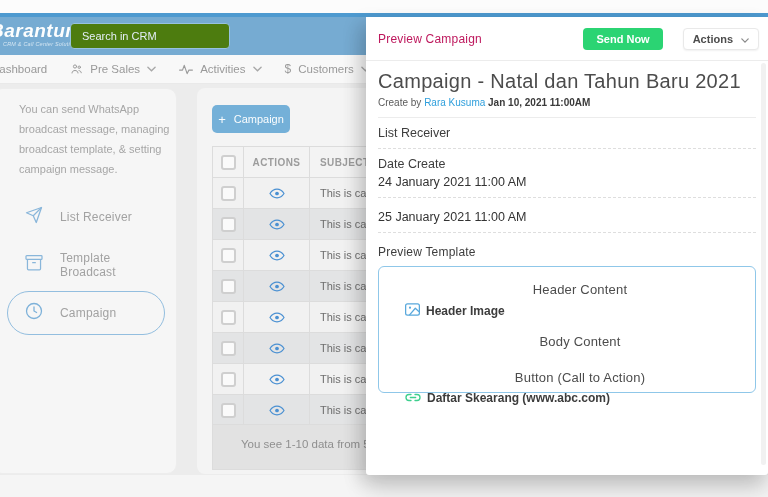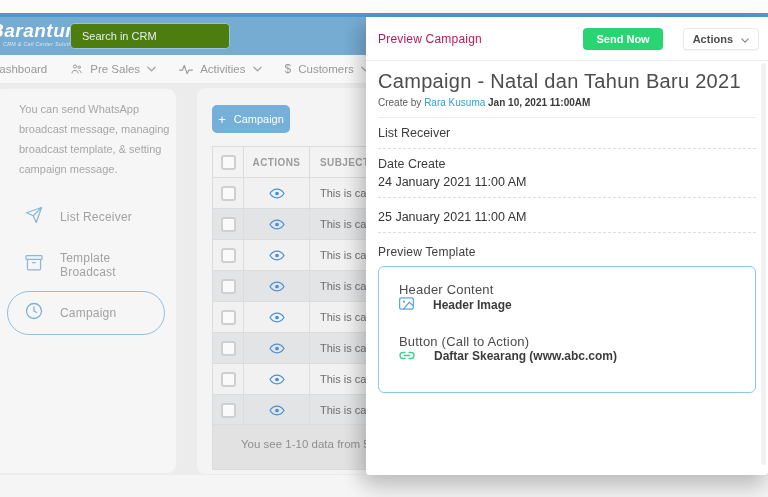--- a/index.html
+++ b/index.html
@@ -68,23 +68,23 @@
   .byline { margin-top:4px; font-size:10px; color:#5a5a5a; }
   .byline .author { color:#2f9fdc; cursor:pointer; }
   .byline .date { color:#3a3a3a; font-weight:bold; }
   .hr-body { margin-top:9px; border-top:1px solid #ececec; }
   .sec { padding-top:8px; }
   .sec-label { font-size:12.5px; color:#3d3d3d; }
   .sec-value { margin-top:4px; font-size:12.5px; color:#333; }
   .sec-value.link { color:#2f9fdc; cursor:pointer; }
   .hr-dash { margin-top:8px; border-top:1px dashed #dedede; }
   .preview-label { margin-top:12px; font-size:12px; color:#3d3d3d; letter-spacing:.2px; }
-  .preview-box { margin-top:7px; border:1px solid #8fc7e9; border-radius:6px; height:127px; padding:15px 0 0 20px; }
+  .preview-box { margin-top:7px; border:1px solid #8fc7e9; border-radius:6px; height:127px; padding:15px 0 0 26px;text-align:center; }
   .pv-h { font-size:13px; color:#4c4c4c; letter-spacing:.2px; }
-  .pv-row { display:flex; align-items:center; gap:19px; font-size:12px; font-weight:600; color:#3c3c3c; }
+  .pv-row { display:flex; align-items:center; gap:6px; margin-top:6px; font-size:12px; font-weight:600; color:#3c3c3c; }
   .pv-gap1 { margin-top:15px; }
   .pv-gap2 { margin-top:21px; }
   .d-scroll { position:absolute; right:2px; top:46px; bottom:10px; width:5px; background:#f1f1f1; border-radius:3px; }
 </style>
 </head>
 <body>
 
 <div class="screen">
 
   <div class="top-strip"></div>
@@ -395,20 +395,21 @@
         <div class="pv-row">
           <span>
             <svg width="15" height="13" viewBox="0 0 24 20" fill="none" stroke="#58a8dc" stroke-width="2" stroke-linejoin="round">
                 <rect x="1" y="1" width="22" height="18" rx="3"></rect>
                 <circle cx="8" cy="7" r="1.7" fill="#58a8dc" stroke="none"></circle>
                 <path d="M22.5 13.5L16.5 8 7 19"></path>
               </svg>
           </span>
           <span>Header Image</span>
         </div>
+        <div class="pv-h pv-gap1">Body Content</div>
         <div class="pv-h pv-gap2">Button (Call to Action)</div>
         <div class="pv-row">
           <span>
             <svg width="16" height="9" viewBox="0 0 24 12" fill="none" stroke="#3ecf8e" stroke-width="2" stroke-linecap="round">
                 <path d="M9 1.5H6a4.5 4.5 0 0 0 0 9h3"></path>
                 <path d="M15 1.5h3a4.5 4.5 0 0 1 0 9h-3"></path>
                 <path d="M8 6h8"></path>
               </svg>
           </span>
           <span>Daftar Skearang (www.abc.com)</span>

